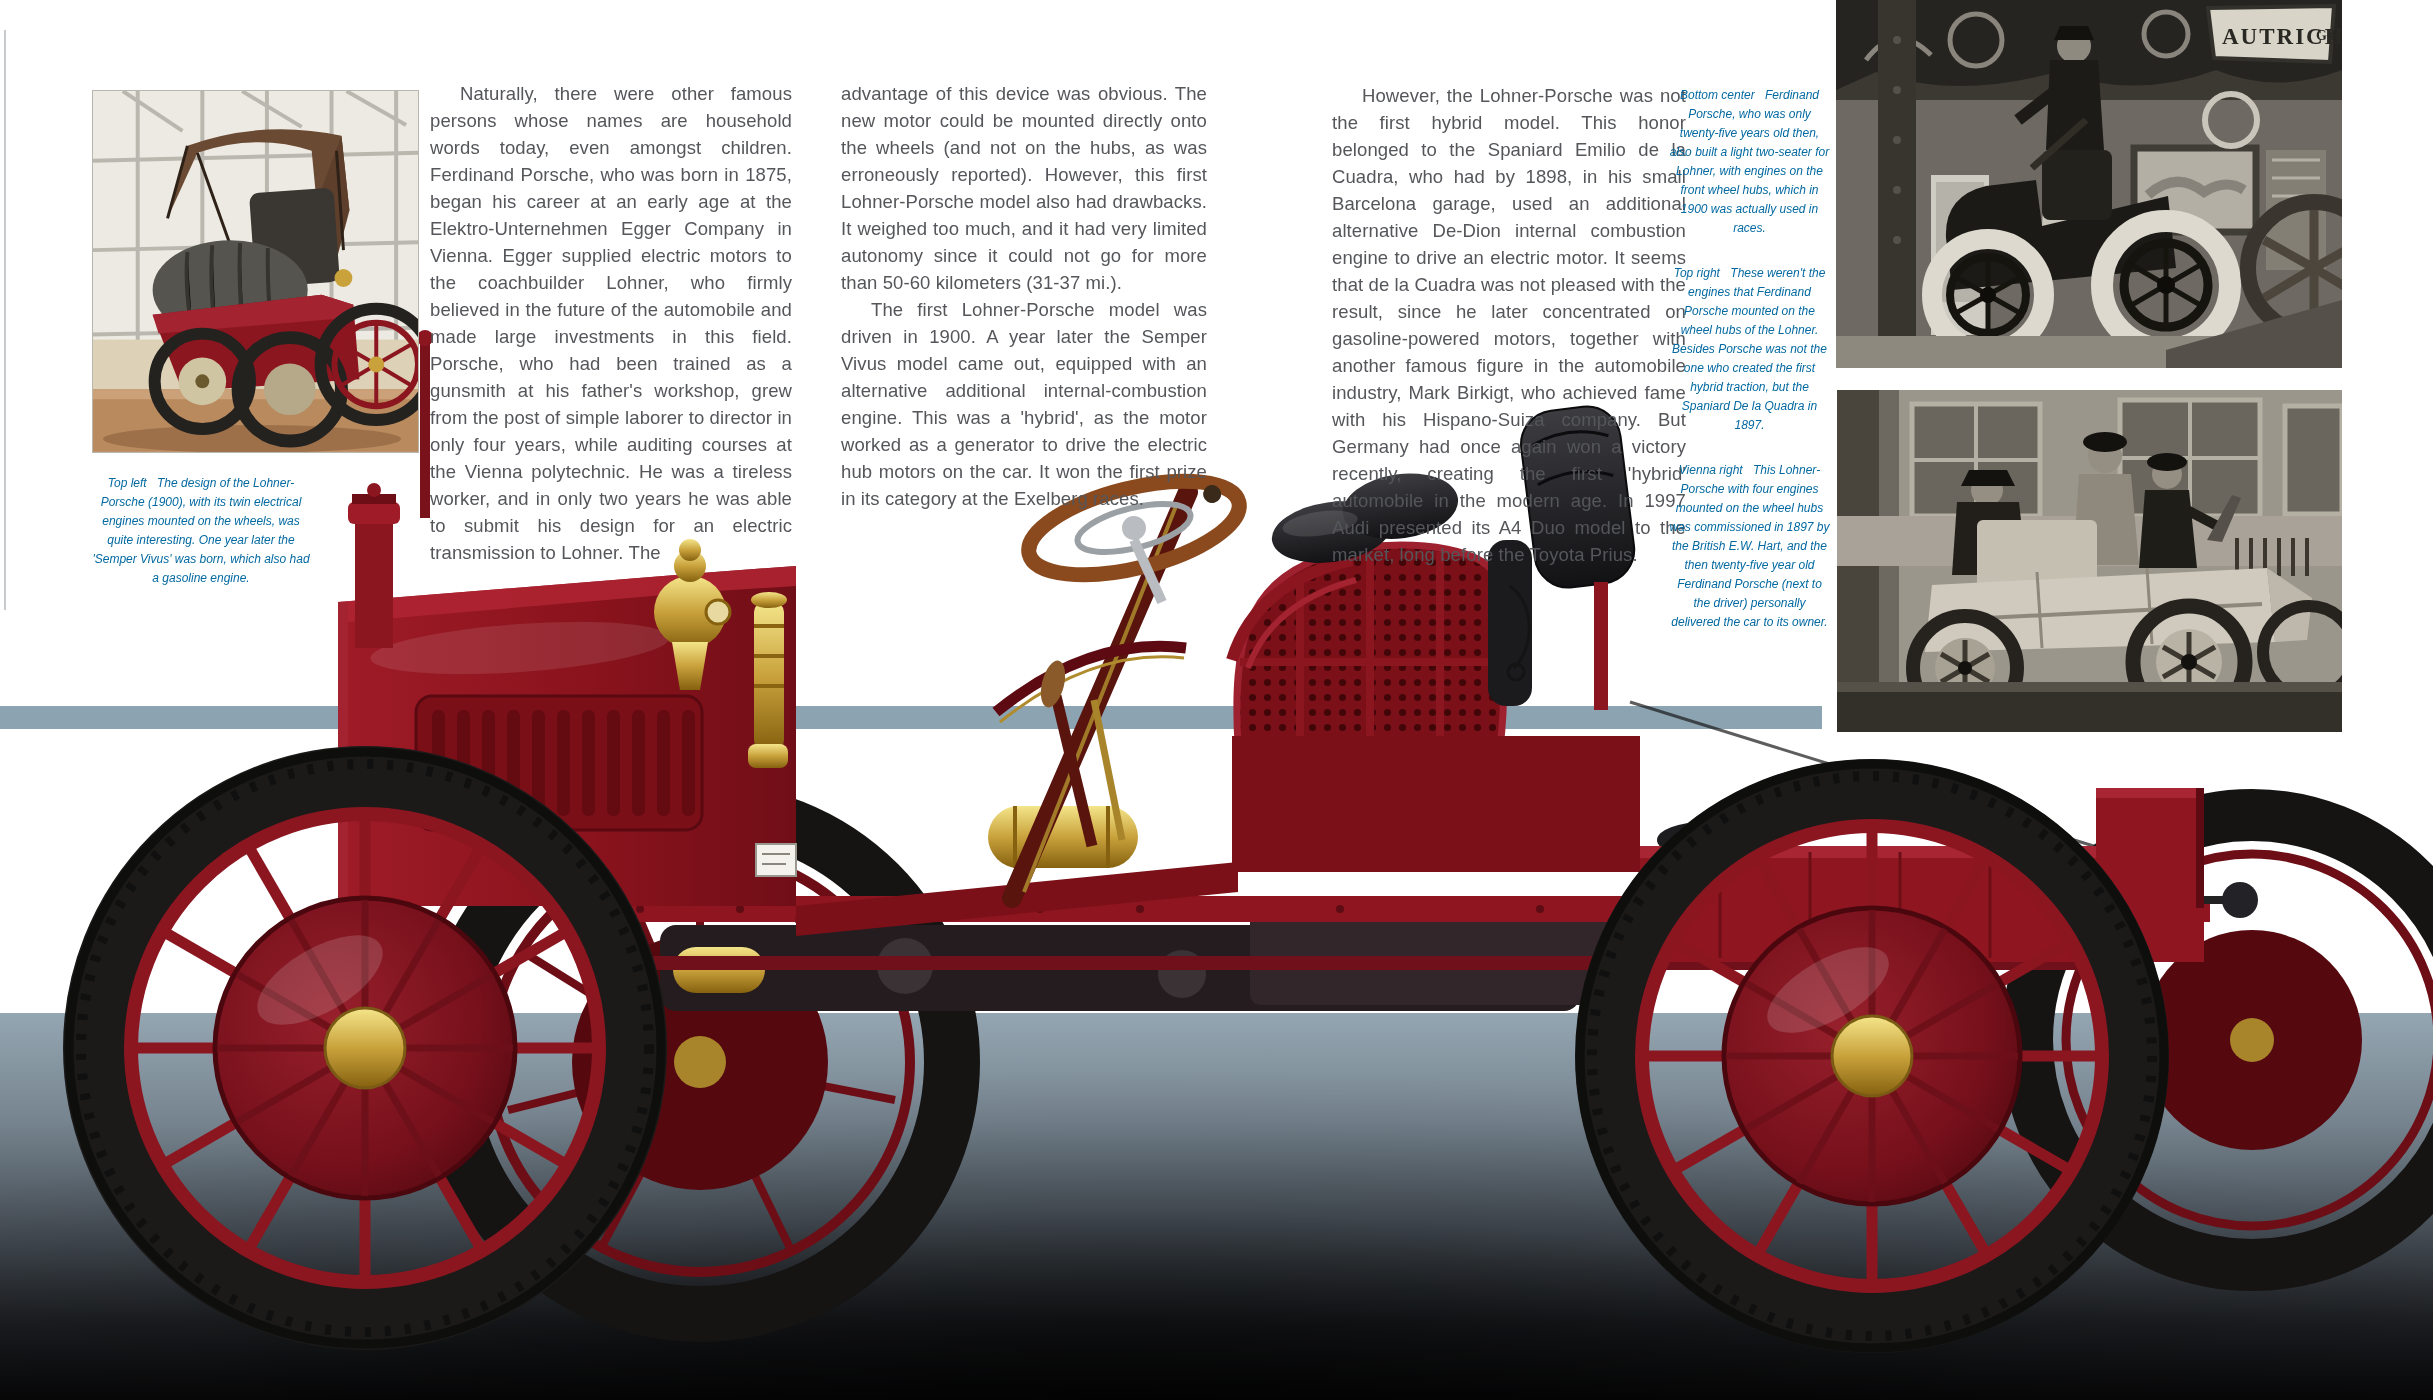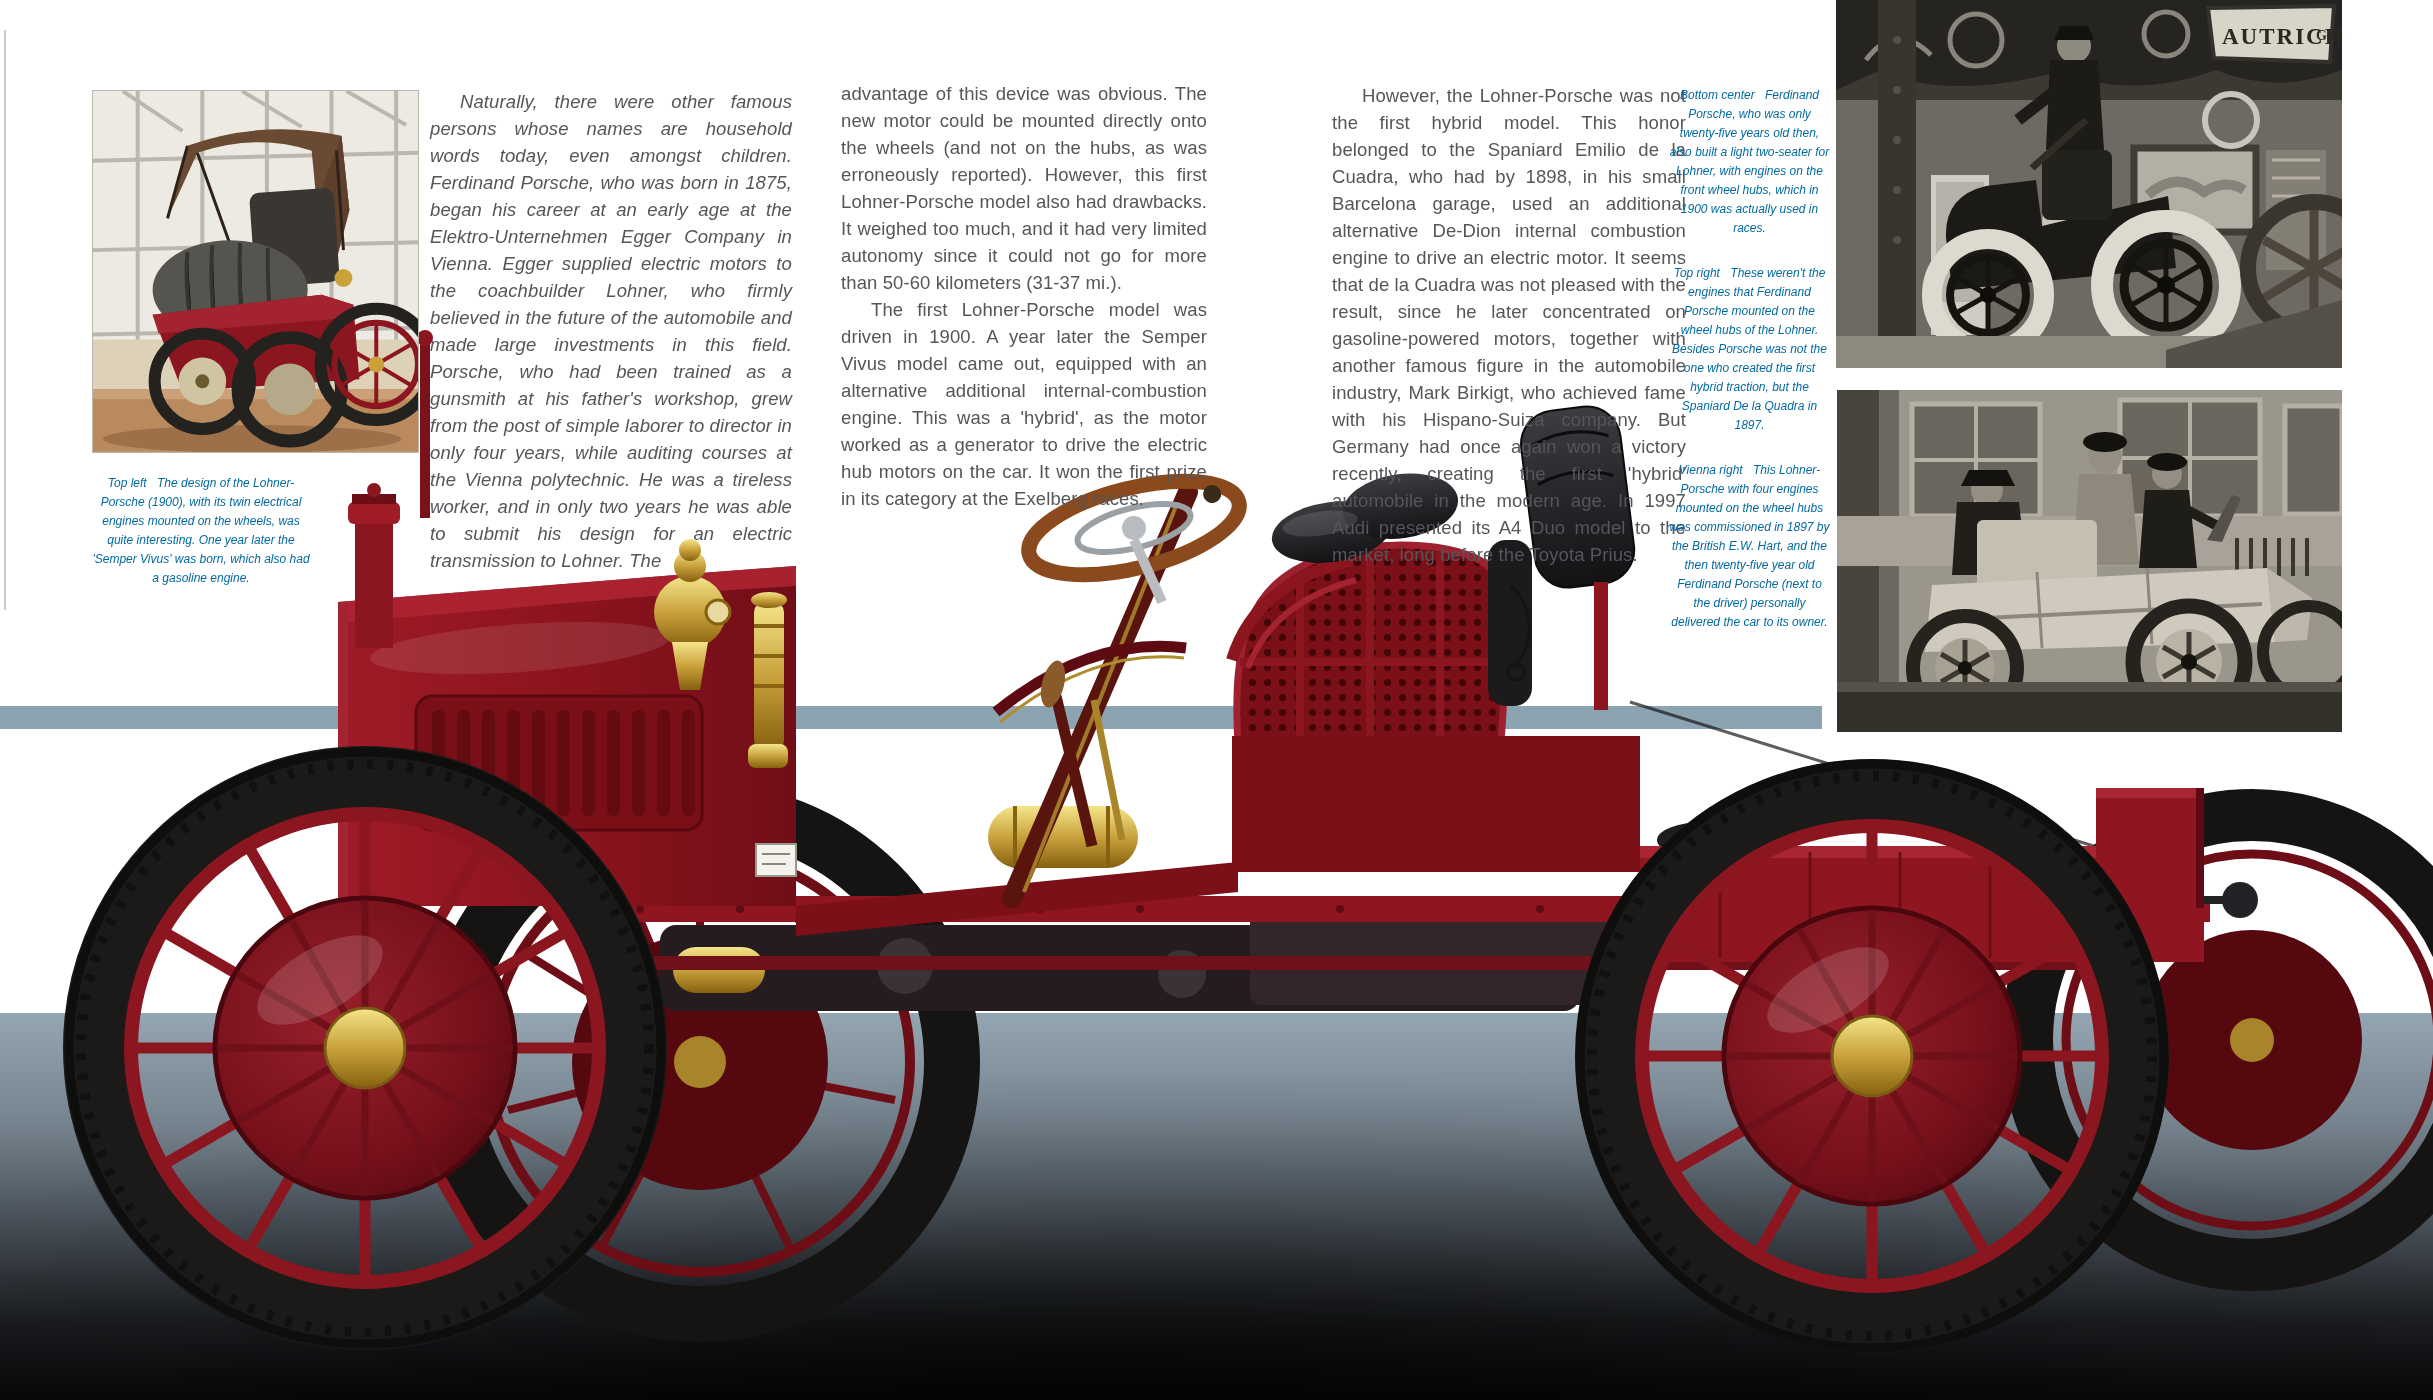--- a/index.html
+++ b/index.html
@@ -7,21 +7,21 @@
     position:relative;width:2433px;height:1400px;background:#ffffff;overflow:hidden;
     font-family:"Liberation Sans", sans-serif;
   }
   
   .bodycol{
     position:absolute;color:#54565a;font-size:18.5px;line-height:27px;
     text-align:justify;font-weight:300;letter-spacing:.1px;
   }
   .bodycol p{margin:0;}
   .bodycol p.indent{text-indent:30px;}
-  #col1{left:430px;top:88px;width:362px;font-style:italic;}
+  #col1{left:430px;top:80px;width:362px;}
   #col2{left:841px;top:80px;width:366px;}
   #col3{left:1312px;top:82px;width:354px;margin-left:20px;}
   
   .caption{
     position:absolute;color:#0369a1;font-size:12px;line-height:19px;
     font-style:italic;font-weight:300;text-align:center;
   }
   .caption p{margin:0 0 26px 0;}
   .cap-lead{margin-right:7px;}
   #cap-topleft{left:92px;top:474px;width:218px;}

